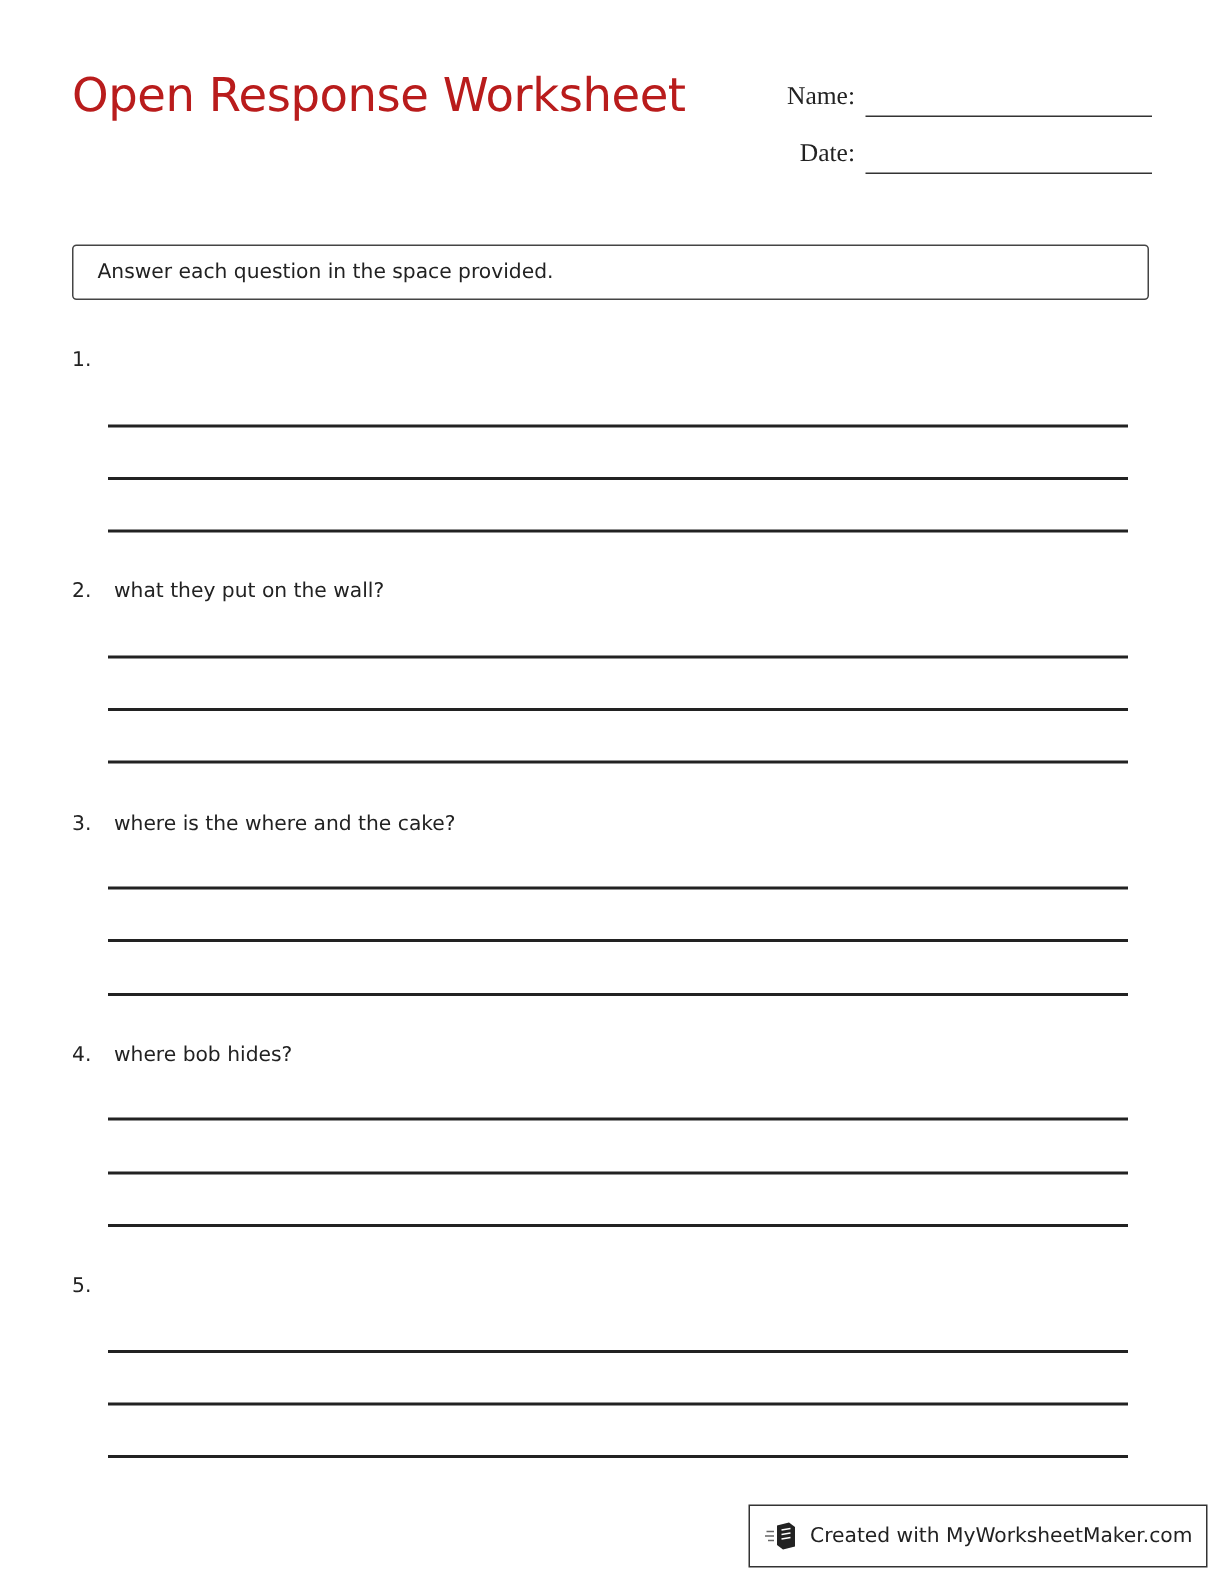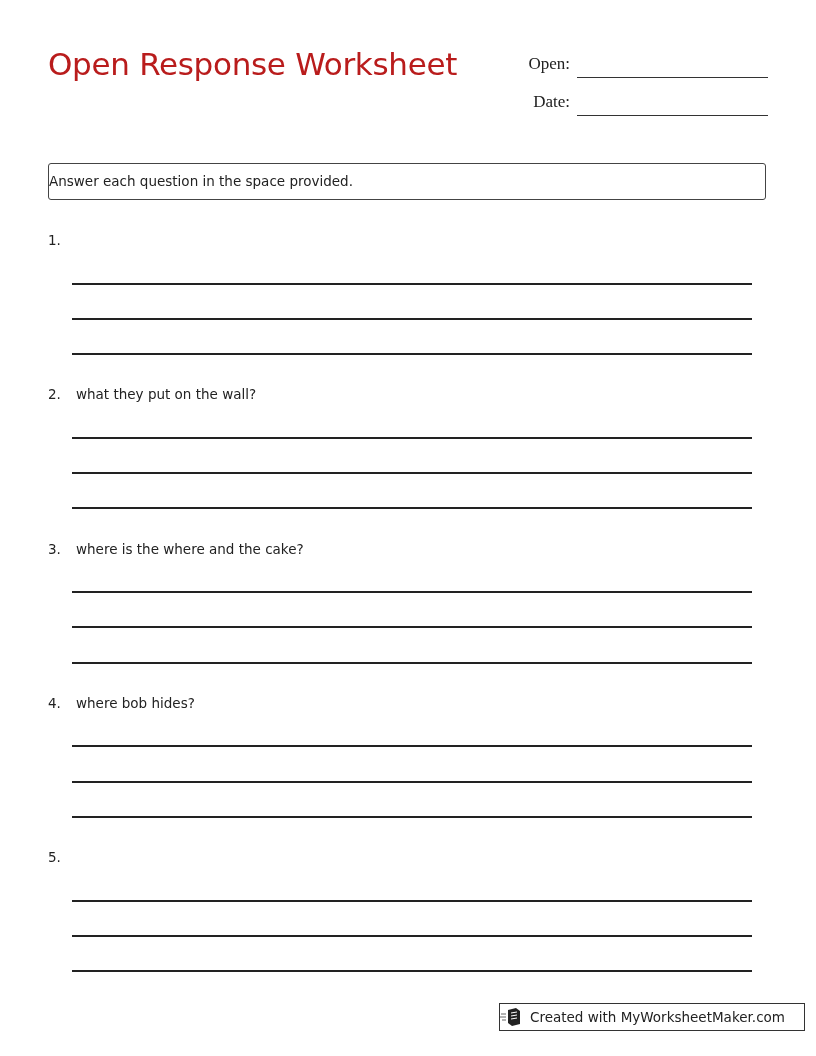--- a/index.html
+++ b/index.html
@@ -1,36 +1,36 @@
 <!DOCTYPE html>
 <html><head>
   <meta charset="utf-8">
   <style>
     html, body { margin: 0; padding: 0; background: #ffffff; }
     body { width: 816px; height: 1056px; position: relative; overflow: hidden; color: #222; }
     .title { position: absolute; left: 48px; top: 46px; font-family: "DejaVu Sans", sans-serif; font-size: 31px; font-weight: normal; color: #b91c1c; letter-spacing: -0.3px; }
     .meta-row { position: absolute; left: 500px; width: 268px; height: 24px; font-family: "Liberation Serif", serif; font-size: 17px; color: #222; }
     .meta-row .lbl { position: absolute; right: 198px; top: 0; }
     .meta-row .line { position: absolute; left: 77px; right: 0; bottom: 0; border-bottom: 1.5px solid #333; height: 0; }
-    .instructions { position: absolute; left: 48px; top: 163px; width: 718px; height: 37px; border: 1.5px solid #444; border-radius: 3px; box-sizing: border-box; font-family: "DejaVu Sans", sans-serif; font-size: 13.5px; line-height: 35px; padding-left: 0; color: #222; }
+    .instructions { position: absolute; left: 48px; top: 163px; width: 718px; height: 37px; border: 1.5px solid #444; border-radius: 3px; box-sizing: border-box; font-family: "DejaVu Sans", sans-serif; font-size: 13.5px; line-height: 35px; padding-left: 16px; color: #222; }
     .question { position: absolute; left: 48px; width: 720px; }
     .q-text { font-family: "DejaVu Sans", sans-serif; font-size: 13.5px; color: #222; height: 18px; position: relative; }
     .q-num { position: absolute; left: 0; top: 0; }
     .q-label { position: absolute; left: 28px; top: 0; }
     .ans-line { position: absolute; left: 24px; width: 680px; height: 0; border-bottom: 2px solid #222; }
-    .footer { position: absolute; left: 499px; top: 1003px; width: 306px; height: 28px; border: 1.5px solid #333; box-sizing: border-box; font-family: "DejaVu Sans", sans-serif; font-size: 13.5px; color: #222; display: flex; align-items: center; padding-left: 0; }
+    .footer { position: absolute; left: 499px; top: 1003px; width: 306px; height: 42px; border: 1.5px solid #333; box-sizing: border-box; font-family: "DejaVu Sans", sans-serif; font-size: 13.5px; color: #222; display: flex; align-items: center; padding-left: 10px; }
     .footer svg { margin-right: 8px; }
   </style>
 </head>
 <body>
 
 <div class="title">Open Response Worksheet</div>
 
 <div class="meta-row" style="top:54px;">
-  <span class="lbl">Open:</span>
+  <span class="lbl">Name:</span>
   <span class="line"></span>
 </div>
 <div class="meta-row" style="top:92px;">
   <span class="lbl">Date:</span>
   <span class="line"></span>
 </div>
 
 <div class="instructions">Answer each question in the space provided.</div>
 
 <div class="question" style="top:232px;">

